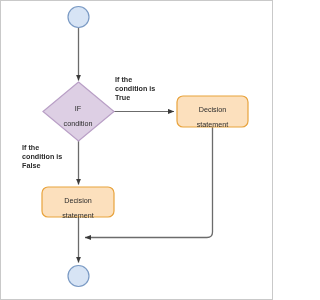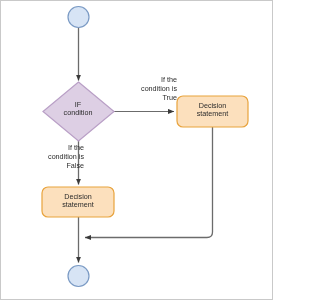--- a/index.html
+++ b/index.html
@@ -23,32 +23,33 @@
     top: 0;
     width: 273px;
     height: 300px;
   }
   .node-label {
     position: absolute;
     text-align: center;
     color: #2b2b2b;
     font-family: "Liberation Sans", sans-serif;
     font-size: 7.2px;
-    line-height: 8px;
+    line-height: 15px;
     white-space: pre-line;
     pointer-events: none;
   }
   .edge-label {
     position: absolute;
-    text-align: right;
+    text-align: left;
     color: #2b2b2b;
     font-family: "Liberation Sans", sans-serif;
     font-size: 7.2px;
     line-height: 9.2px;
     white-space: pre-line;
+    font-weight: bold;
   }
   #label-if-condition {
     left: 47px;
     top: 100px;
     width: 60px;
   }
   #label-decision-true {
     left: 176px;
     top: 101px;
     width: 71px;

